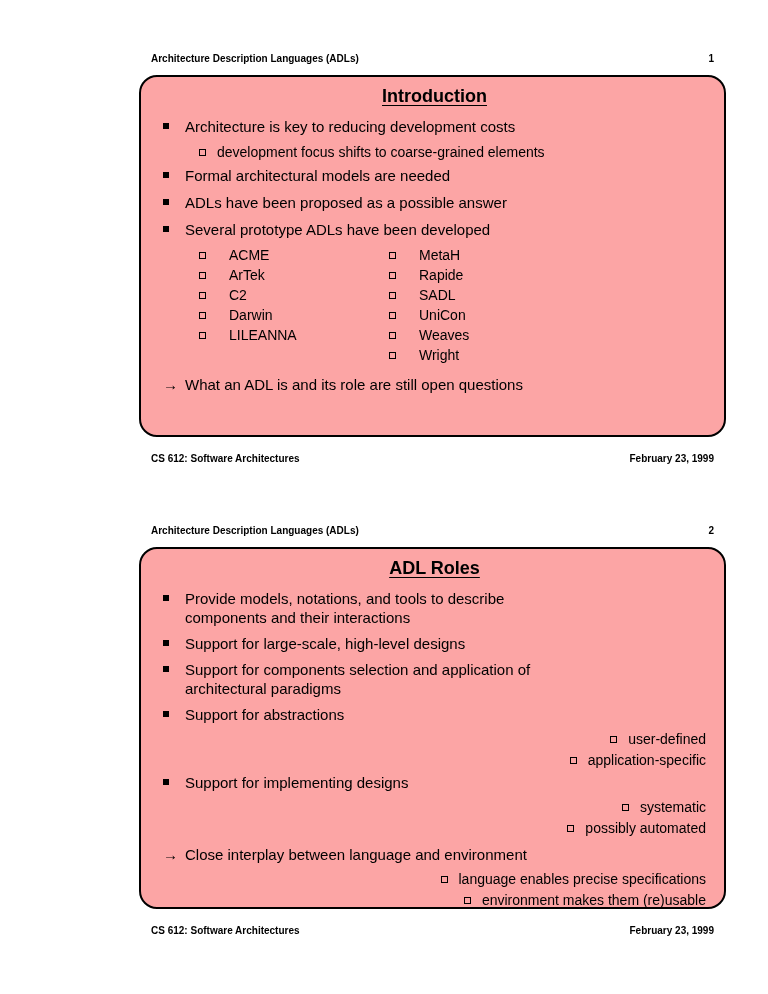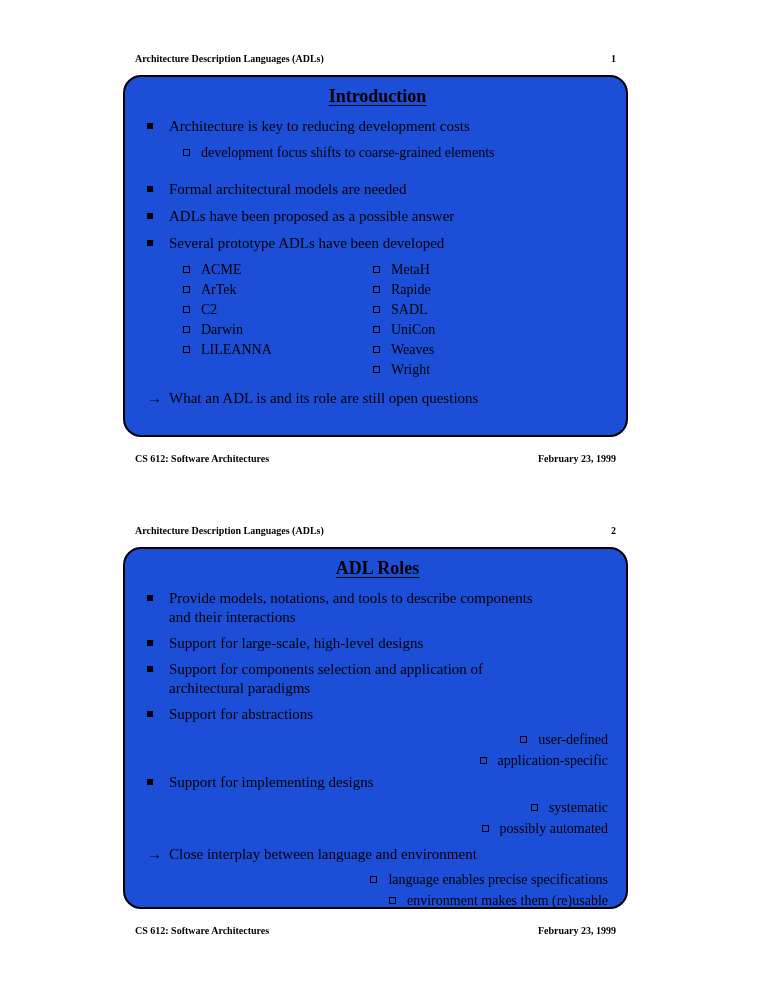--- a/index.html
+++ b/index.html
@@ -1,65 +1,65 @@
 <!DOCTYPE html>
 <html><head>
 <meta charset="utf-8">
 <style>
   * { margin:0; padding:0; box-sizing:border-box; }
   html,body { background:#fff; }
   body {
     width:768px; height:994px; position:relative;
     font-family:"Liberation Sans", sans-serif; color:#000;
   }
-  .slide-unit { position:absolute; left:123px; width:505px;font-family:Liberation Serif, serif; }
+  .slide-unit { position:absolute; left:139px; width:587px; }
   #slide-unit-1 { top:52px; }
   #slide-unit-2 { top:524px; }
 
   .meta-row {
     display:flex; justify-content:space-between; align-items:baseline;
     font-size:10px; font-weight:bold; line-height:13px; padding:0 12px;
   }
   .header-row { margin-bottom:10px; }
   .footer-row { margin-top:15px;gap:48px; }
 
   .slide-box {
     border:2px solid #000; border-radius:18px; height:362px;
-    padding:8px 18px 0 22px; overflow:hidden; background:#1d4ed8;
+    padding:8px 18px 0 22px; overflow:hidden; background:#fca5a5;
   }
   .slide-title { text-align:center; margin-bottom:10px; }
   .slide-title span {
     font-size:18px; font-weight:bold; line-height:22px;
     text-decoration:underline; text-underline-offset:3px;
   }
 
   .row { display:flex; align-items:flex-start; }
   .row-l1 { font-size:15px; line-height:19px; margin-bottom:8px; }
-  .row-l2 { font-size:14px; line-height:17px; margin-bottom:19px; margin-left:36px; }
+  .row-l2 { font-size:14px; line-height:17px; margin-bottom:5px; margin-left:36px; }
   .slide2-box .row-l1 { margin-bottom:7px; }
   .slide2-box .row-l2 { margin-bottom:4px;justify-content:flex-end; }
   .first { margin-top:5px; }
 
   .marker { flex:0 0 22px; }
   .m1::after {
     content:""; display:block; width:6px; height:6px;
     background:#000; margin-top:6px;
   }
   .m2 { flex:0 0 18px; }
   .m2::after {
     content:""; display:block; width:5px; height:5px;
     border:1px solid #000; margin-top:5px;
   }
   .arrow-marker { flex:0 0 22px; font-size:15px; line-height:19px; }
   .b-text { display:block; }
   .w386 { max-width:386px; }
 
   .adl-columns { display:flex; margin-left:36px; margin-bottom:2px; }
   .adl-col { width:190px; }
-  .adl-col .row-l2 { margin-left:0; margin-bottom:3px; }
+  .adl-col .row-l2 { margin-left:0; margin-bottom:3px;gap:12px; }
 
   .conclusion { margin-top:8px; }
 </style>
 </head>
 <body>
 
 <div class="slide-unit" id="slide-unit-1">
   <div class="meta-row header-row">
     <span>Architecture Description Languages (ADLs)</span>
     <span>1</span>

